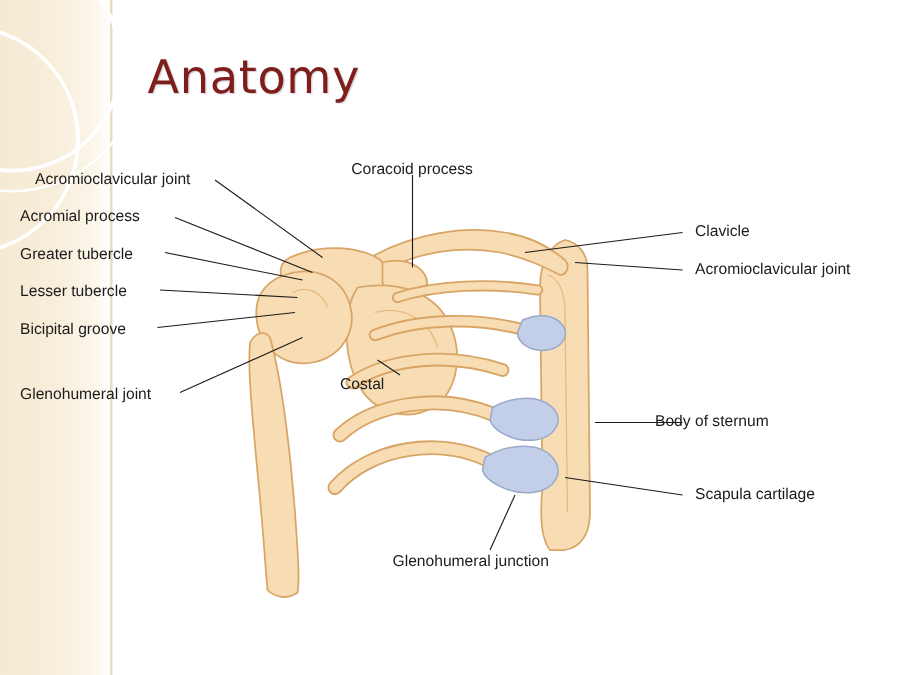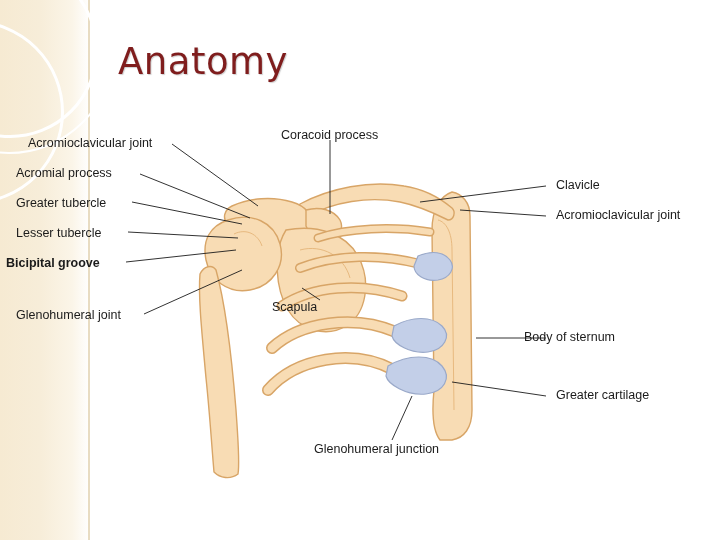--- a/index.html
+++ b/index.html
@@ -169,27 +169,27 @@
         <path d="M546 228 L476 228"></path>
         <path d="M546 286 L452 272"></path>
         <path d="M392 330 L412 286"></path>
       </g>
     </svg>
 
     <span class="lbl" style="left:28px; top:26px;">Acromioclavicular joint</span>
     <span class="lbl" style="left:16px; top:56px;">Acromial process</span>
     <span class="lbl" style="left:16px; top:86px;">Greater tubercle</span>
     <span class="lbl" style="left:16px; top:116px;">Lesser tubercle</span>
-    <span class="lbl" style="left:6px; top:146px;font-weight:bold;">Bicipital groove</span>
+    <span class="lbl" style="left:16px; top:146px;">Bicipital groove</span>
     <span class="lbl" style="left:16px; top:198px;">Glenohumeral joint</span>
 
     <span class="lbl" style="left:281px; top:18px;">Coracoid process</span>
-    <span class="lbl" style="left:272px; top:190px;">Scapula</span>
+    <span class="lbl" style="left:272px; top:190px;">Costal</span>
 
     <span class="lbl" style="left:556px; top:68px;">Clavicle</span>
     <span class="lbl" style="left:556px; top:98px;">Acromioclavicular joint</span>
     <span class="lbl" style="left:524px; top:220px;">Body of sternum</span>
-    <span class="lbl" style="left:556px; top:278px;">Greater cartilage</span>
+    <span class="lbl" style="left:556px; top:278px;">Scapula cartilage</span>
 
     <span class="lbl" style="left:314px; top:332px;">Glenohumeral junction</span>
   </div>
 
 </div>
 
 </body></html>

